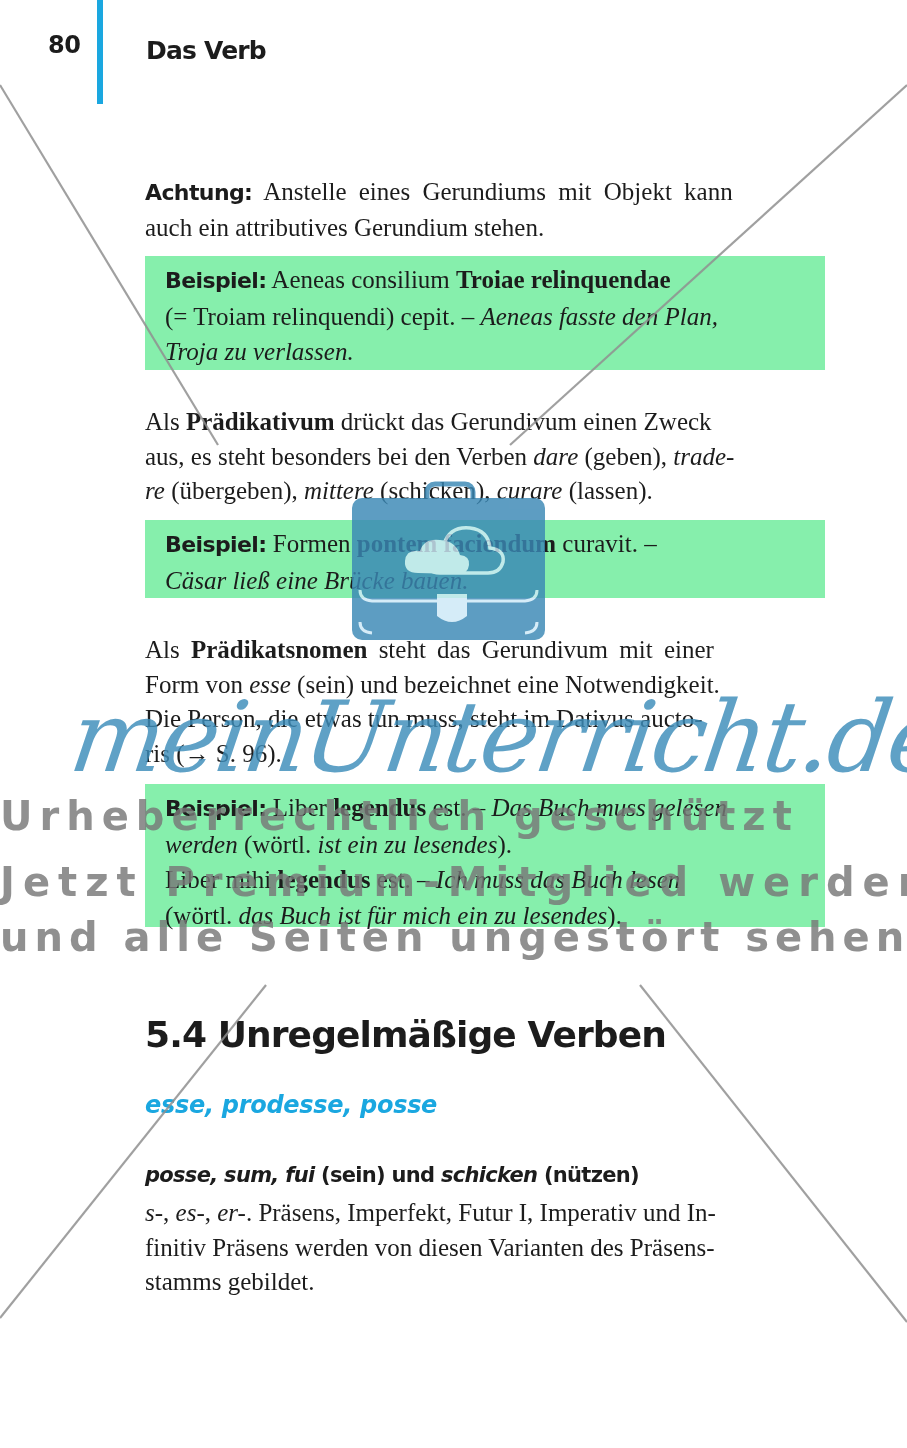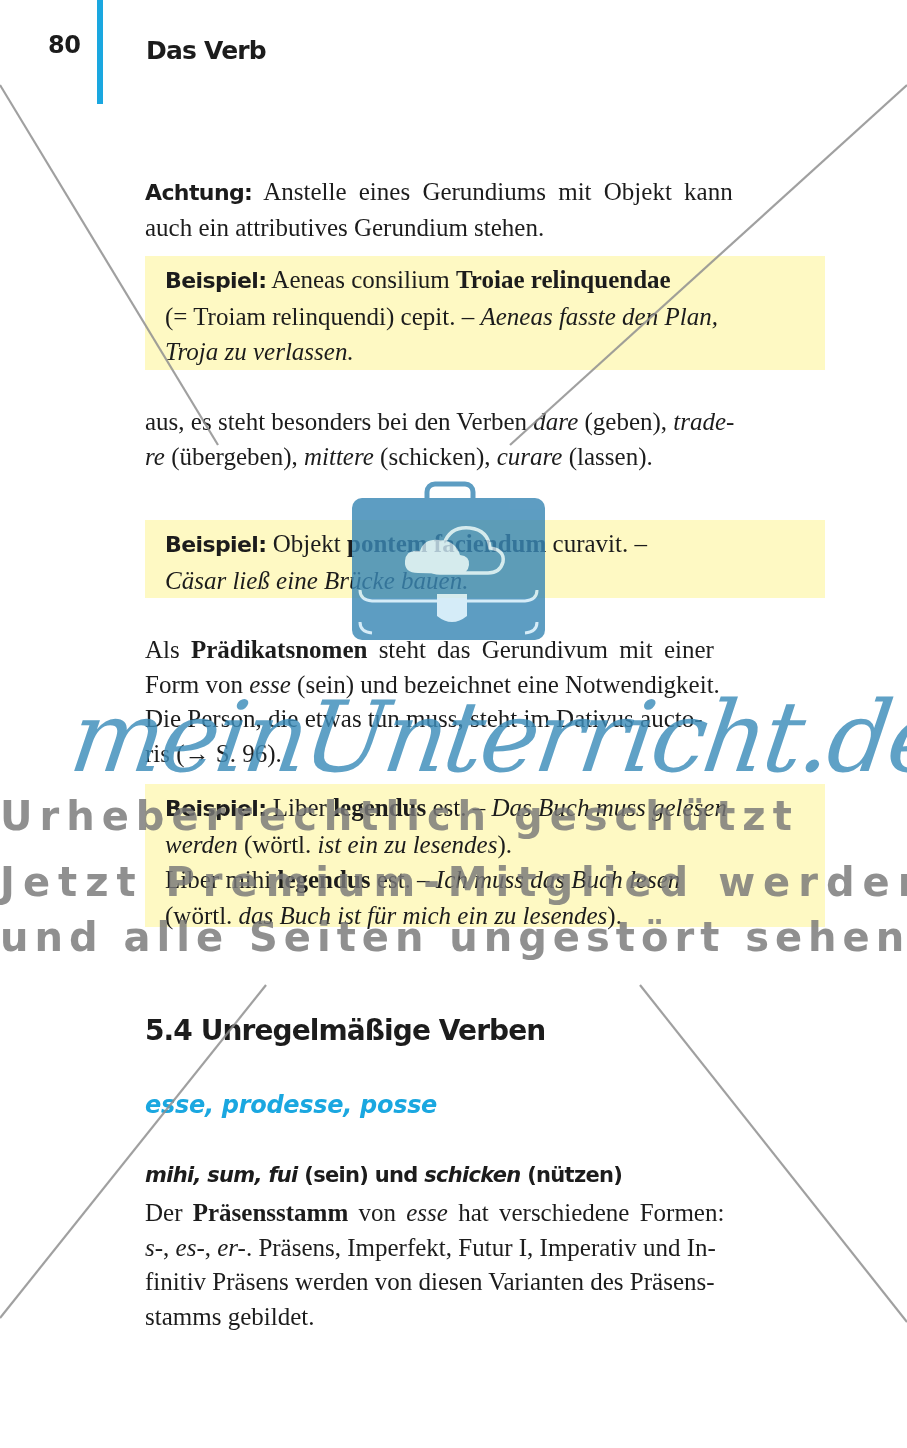--- a/index.html
+++ b/index.html
@@ -18,28 +18,28 @@
     position: absolute; left: 146px; top: 36px;
     font-family: "DejaVu Sans", "Liberation Sans", sans-serif; font-weight: bold;
     font-size: 25px; letter-spacing: -0.8px; color: #1c1c1c;
   }
   .content { position: absolute; left: 145px; width: 680px; }
   .para { font-size: 25px; line-height: 34.5px; text-align: justify; margin: 0; }
   .sans-b {
     font-family: "DejaVu Sans", "Liberation Sans", sans-serif; font-weight: bold;
     font-size: 22px; letter-spacing: -0.6px;
   }
-  .ex-box { position: absolute; left: 145px; width: 680px; background: #fef9c3; box-sizing: border-box; padding: 6px 20px 16px 20px; }
+  .ex-box { position: absolute; left: 145px; width: 680px; background: #86efac; box-sizing: border-box; padding: 6px 20px 16px 20px; }
   .ex-box .line { font-size: 25px; line-height: 35.5px; white-space: nowrap; }
   b.sb { font-weight: bold; }
   i { font-style: italic; }
   .section-heading {
     position: absolute; left: 145px; top: 1014px;
     font-family: "DejaVu Sans", "Liberation Sans", sans-serif; font-weight: bold;
-    font-size: 28px; letter-spacing: -0.9px; color: #1c1c1c;
+    font-size: 36px; letter-spacing: -0.9px; color: #1c1c1c;
   }
   .subheading {
     position: absolute; left: 145px; top: 1091px;
     font-family: "DejaVu Sans", "Liberation Sans", sans-serif; font-weight: bold; font-style: italic;
     font-size: 24px; letter-spacing: -0.3px; color: #1aa7e0;
   }
   .subsub {
     position: absolute; left: 145px; top: 1163px;
     font-family: "DejaVu Sans", "Liberation Sans", sans-serif; font-weight: bold;
     font-size: 21px; letter-spacing: -0.7px; color: #1c1c1c;
@@ -71,49 +71,49 @@
   <p class="para">auch ein attributives Gerundium stehen.</p>
 </div>
 
 <div class="ex-box" style="top:256px; height:114px;">
   <div class="line"><span class="sans-b">Beispiel:</span><span> Aeneas consilium </span><b class="sb">Troiae relinquendae</b></div>
   <div class="line"><span>(= Troiam relinquendi) cepit. – </span><i>Aeneas fasste den Plan,</i></div>
   <div class="line"><i>Troja zu verlassen.</i></div>
 </div>
 
 <div class="content" style="top:405px;">
+  <div class="para" style="white-space:nowrap;"><span>Als </span><b>Prädikativum</b><span> drückt das Gerundivum einen Zweck</span></div>
   <div class="para" style="white-space:nowrap;"><span>aus, es steht besonders bei den Verben </span><i>dare</i><span> (geben), </span><i>trade-</i></div>
   <div class="para" style="white-space:nowrap;"><i>re</i><span> (übergeben), </span><i>mittere</i><span> (schicken), </span><i>curare</i><span> (lassen).</span></div>
 </div>
 
 <div class="ex-box" style="top:520px; height:78px;">
-  <div class="line"><span class="sans-b">Beispiel:</span><span> Objekt </span><b class="sb">pontem faciendum</b><span> curavit. –</span></div>
+  <div class="line"><span class="sans-b">Beispiel:</span><span> Formen </span><b class="sb">pontem faciendum</b><span> curavit. –</span></div>
   <div class="line"><i>Cäsar ließ eine Brücke bauen.</i></div>
 </div>
 
 <div class="content" style="top:633px;">
   <div class="para" style="white-space:nowrap; word-spacing:5px;"><span>Als </span><b>Prädikatsnomen</b><span> steht das Gerundivum mit einer</span></div>
   <div class="para" style="white-space:nowrap;"><span>Form von </span><i>esse</i><span> (sein) und bezeichnet eine Notwendigkeit.</span></div>
   <div class="para" style="white-space:nowrap;">Die Person, die etwas tun muss, steht im Dativus aucto-</div>
   <div class="para" style="white-space:nowrap;">ris (→ S. 96).</div>
 </div>
 
 <div class="ex-box" style="top:784px; height:143px;">
   <div class="line"><span class="sans-b">Beispiel:</span><span> Liber </span><b class="sb">legendus</b><span> est. – </span><i>Das Buch muss gelesen</i></div>
   <div class="line"><i>werden</i><span> (wörtl. </span><i>ist ein zu lesendes</i><span>).</span></div>
   <div class="line"><span>Liber mihi </span><b class="sb">legendus</b><span> est. – </span><i>Ich muss das Buch lesen</i></div>
   <div class="line"><span>(wörtl. </span><i>das Buch ist für mich ein zu lesendes</i><span>).</span></div>
 </div>
 
 <div class="section-heading">5.4  Unregelmäßige Verben</div>
 <div class="subheading">esse, prodesse, posse</div>
-<div class="subsub"><i>mihi, sum, fui</i><span> (sein) und </span><i>schicken</i><span> (nützen)</span></div>
+<div class="subsub"><i>posse, sum, fui</i><span> (sein) und </span><i>schicken</i><span> (nützen)</span></div>
 
 <div class="content" style="top:1196px;">
-  <div class="para" style="white-space:nowrap; word-spacing:4px;"><span>Der </span><b>Präsensstamm</b><span> von </span><i>esse</i><span> hat verschiedene Formen:</span></div>
   <div class="para" style="white-space:nowrap;"><i>s-</i><span>, </span><i>es-</i><span>, </span><i>er-</i><span>. Präsens, Imperfekt, Futur I, Imperativ und In-</span></div>
   <div class="para" style="white-space:nowrap;">finitiv Präsens werden von diesen Varianten des Präsens-</div>
   <div class="para" style="white-space:nowrap;">stamms gebildet.</div>
 </div>
 
 <svg class="overlay" viewBox="0 0 907 1448" width="907" height="1448">
   <g stroke="#8f8f8f" stroke-width="2.2" opacity="0.85" fill="none">
     <line x1="0" y1="85" x2="218" y2="445"></line>
     <line x1="907" y1="85" x2="510" y2="445"></line>
     <line x1="266" y1="985" x2="0" y2="1318"></line>

